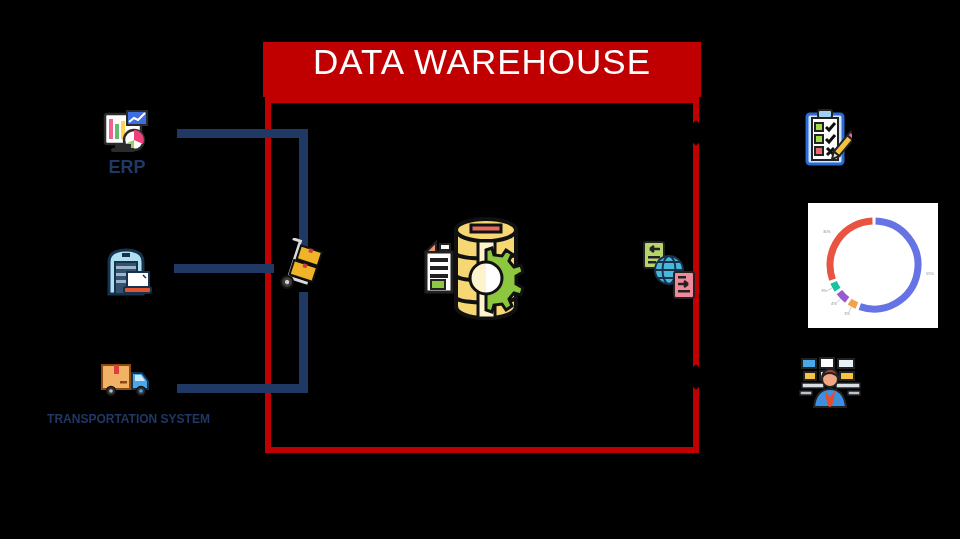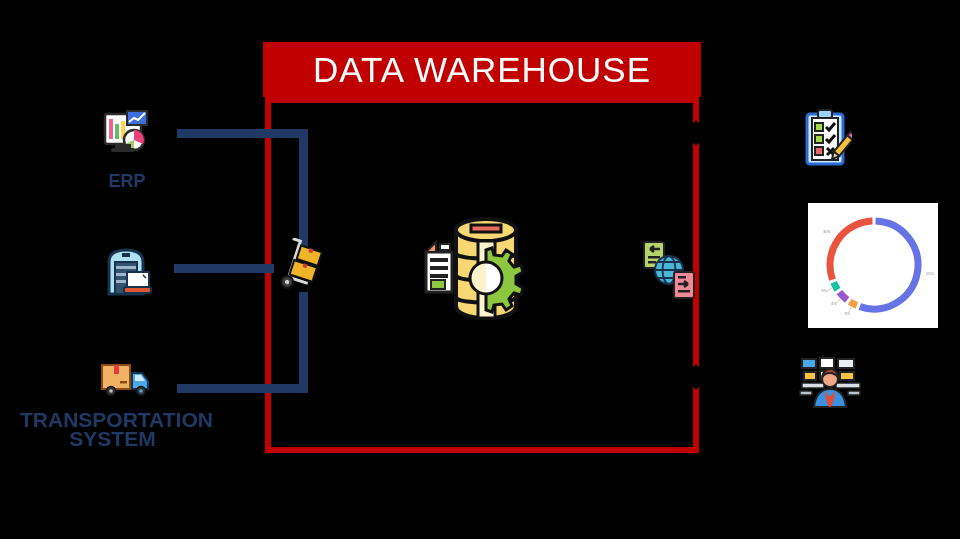--- a/index.html
+++ b/index.html
@@ -3,21 +3,21 @@
 <meta charset="utf-8">
 <style>
   html,body{margin:0;padding:0;background:#000;}
   #stage{
     position:relative;width:960px;height:539px;background:#000;overflow:hidden;
     font-family:"Liberation Sans",sans-serif;
   }
   .abs{position:absolute;}
   #dw-header{
     left:263px;top:42px;width:438px;height:55px;background:#C00000;
-    display:flex;align-items:center;justify-content:center;z-index:3;
+    display:flex;justify-content:center;z-index:3;
   }
   #dw-title{color:#fff;font-size:35px;font-weight:500;letter-spacing:1px;white-space:nowrap;}
   #dw-body{
     left:265px;top:97px;width:434px;height:356px;border:6px solid #C00000;
     box-sizing:border-box;background:#000;z-index:1;
   }
   .conn{background:#1F3864;z-index:4;}
   .src-label{
     color:#1F3864;font-weight:bold;text-align:center;line-height:19px;z-index:2;
   }
@@ -52,21 +52,21 @@
       <rect x="20" y="11" width="4" height="18" fill="#ffd54f"></rect>
       <rect x="26" y="1" width="20" height="14" fill="#3d6fe0" stroke="#2b2b2b" stroke-width="2"></rect>
       <path d="M28 12 L33 8 L37 10 L44 3" stroke="#fff" stroke-width="2" fill="none"></path>
       <circle cx="33" cy="30" r="10" fill="#fff" stroke="#2b2b2b" stroke-width="2.5"></circle>
       <path d="M33 30 L33 20 A10 10 0 0 1 42 34 Z" fill="#ec407a"></path>
       <path d="M33 30 L24 34 A10 10 0 0 0 33 40 Z" fill="#9ccc65"></path>
       <rect x="14" y="34" width="16" height="4" fill="#2b2b2b"></rect>
       <rect x="10" y="38" width="24" height="4" rx="2" fill="#2b2b2b"></rect>
     </svg>
   </div>
-  <div class="abs src-label" style="left:87px;top:158px;width:80px;font-size:18px;margin-top:14px;">ERP</div>
+  <div class="abs src-label" style="left:87px;top:158px;width:80px;font-size:18px;">ERP</div>
 
   <div class="abs icon-box" style="left:103px;top:246px;">
     <svg width="50" height="52" viewBox="0 0 50 52">
       <path d="M6 48 V16 Q6 4 23 4 Q40 4 40 16 V48 Z" fill="#aee0f2" stroke="#16324f" stroke-width="3"></path>
       <rect x="19" y="7" width="8" height="4" fill="#16324f"></rect>
       <rect x="12" y="16" width="22" height="32" fill="#35536e" stroke="#16324f" stroke-width="2"></rect>
       <rect x="13" y="20" width="20" height="3" fill="#9db6c9"></rect>
       <rect x="13" y="27" width="20" height="3" fill="#9db6c9"></rect>
       <rect x="13" y="34" width="20" height="3" fill="#9db6c9"></rect>
       <g>
@@ -83,21 +83,21 @@
       <rect x="16" y="2" width="5" height="9" fill="#e23c3c"></rect>
       <rect x="22" y="18" width="7" height="2.5" fill="#8a4a12"></rect>
       <path d="M34 10 h10 l6 8 v8 h-16 z" fill="#4aa8e8" stroke="#16324f" stroke-width="2"></path>
       <path d="M37 12 h6 l4 6 h-10 z" fill="#cdeafd"></path>
       <circle cx="13" cy="28" r="4.5" fill="#333" stroke="#111" stroke-width="1.5"></circle>
       <circle cx="43" cy="28" r="4.5" fill="#333" stroke="#111" stroke-width="1.5"></circle>
       <circle cx="43" cy="28" r="1.8" fill="#4aa8e8"></circle>
       <circle cx="13" cy="28" r="1.8" fill="#bbb"></circle>
     </svg>
   </div>
-  <div class="abs src-label" style="left:20px;top:410px;width:185px;font-size:21px;">TRANSPORTATION SYSTEM</div>
+  <div class="abs src-label" style="left:36px;top:410px;width:185px;font-size:12px;">TRANSPORTATION SYSTEM</div>
 
   <div class="abs icon-box" style="left:274px;top:238px;">
     <svg width="50" height="58" viewBox="0 0 50 58">
       <g transform="rotate(18 25 30)">
         <path d="M10 4 h8 v38 h20" stroke="#d9d9d9" stroke-width="3" fill="none"></path>
         <rect x="20" y="8" width="22" height="14" fill="#f0b429" stroke="#111" stroke-width="2"></rect>
         <rect x="29" y="8" width="4" height="4" fill="#d23b3b"></rect>
         <rect x="18" y="24" width="24" height="15" fill="#f0b429" stroke="#111" stroke-width="2"></rect>
         <rect x="28" y="24" width="4" height="4" fill="#d23b3b"></rect>
         <circle cx="18" cy="47" r="6" fill="#3a3a3a" stroke="#111" stroke-width="2"></circle>

